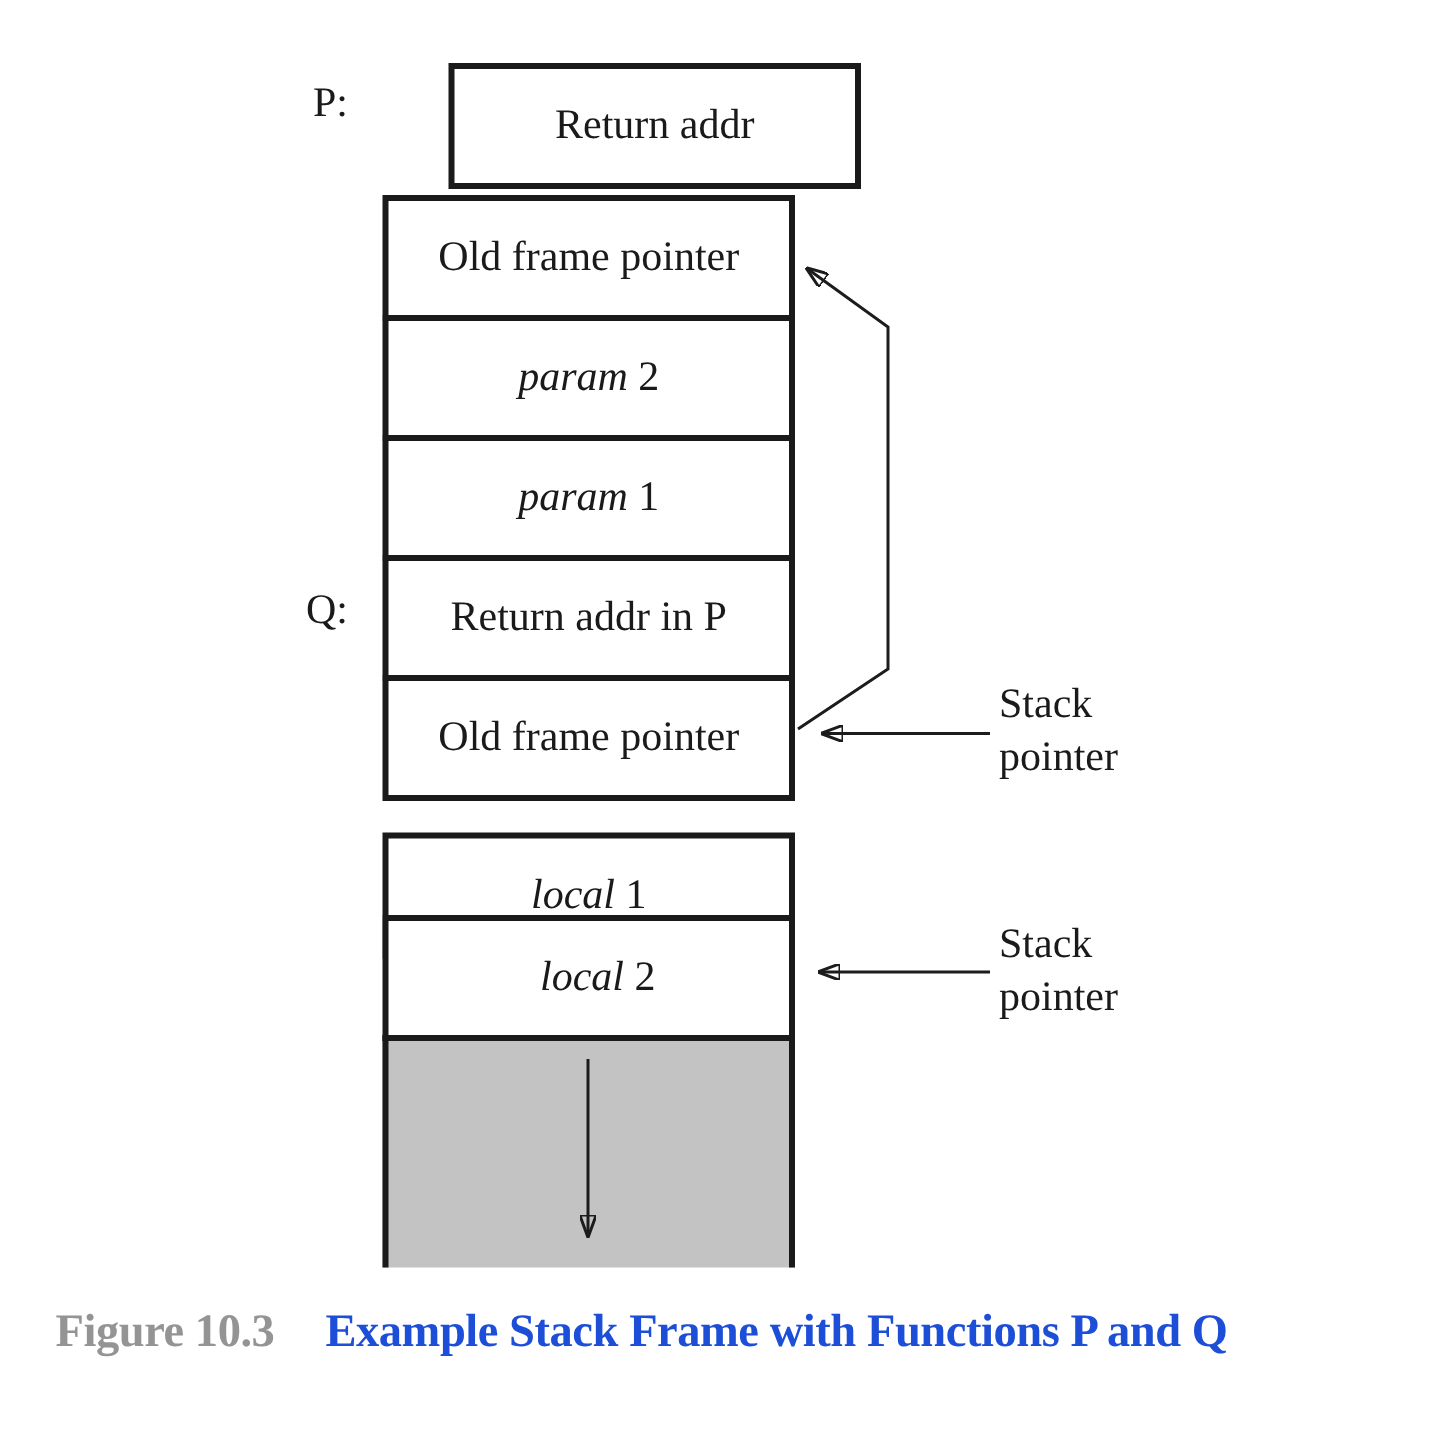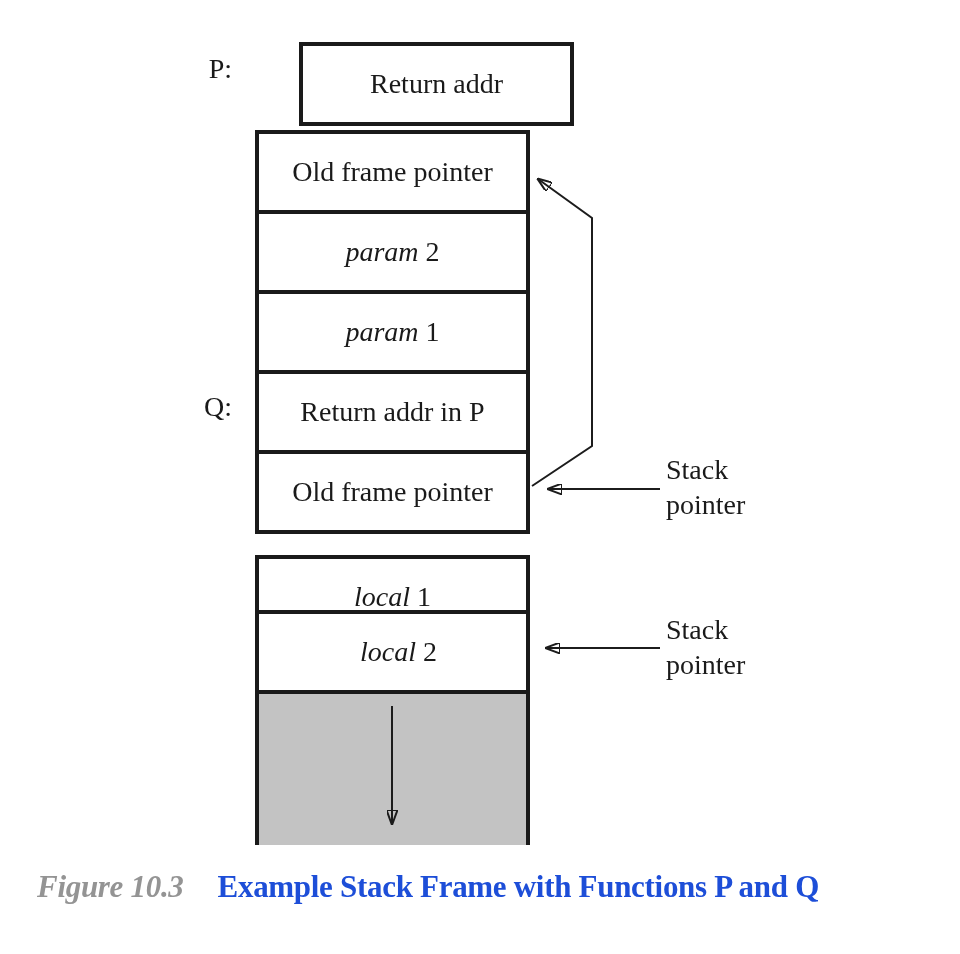--- a/index.html
+++ b/index.html
@@ -140,16 +140,16 @@
   <div class="ptr-label fp-label">
     <div>Stack</div>
     <div>pointer</div>
   </div>
   <div class="ptr-label sp-label">
     <div>Stack</div>
     <div>pointer</div>
   </div>
 
   <div class="caption">
-    <span class="fig-num" style="color: rgb(148, 148, 148); font-style: italic;">Figure 10.3</span><span class="fig-title">Example Stack Frame with Functions P and Q</span>
+    <span class="fig-num" style="color: rgb(148, 148, 148);">Figure 10.3</span><span class="fig-title">Example Stack Frame with Functions P and Q</span>
   </div>
 
 </div>
 
 </body></html>

